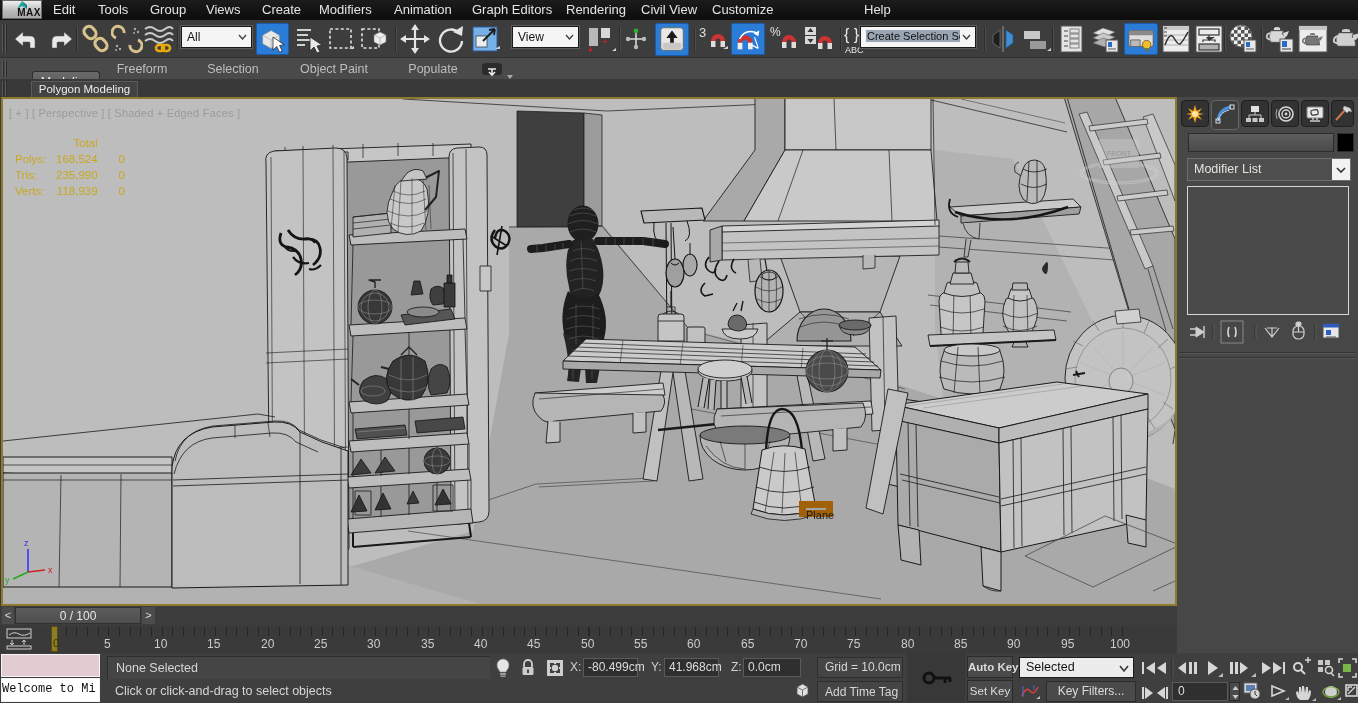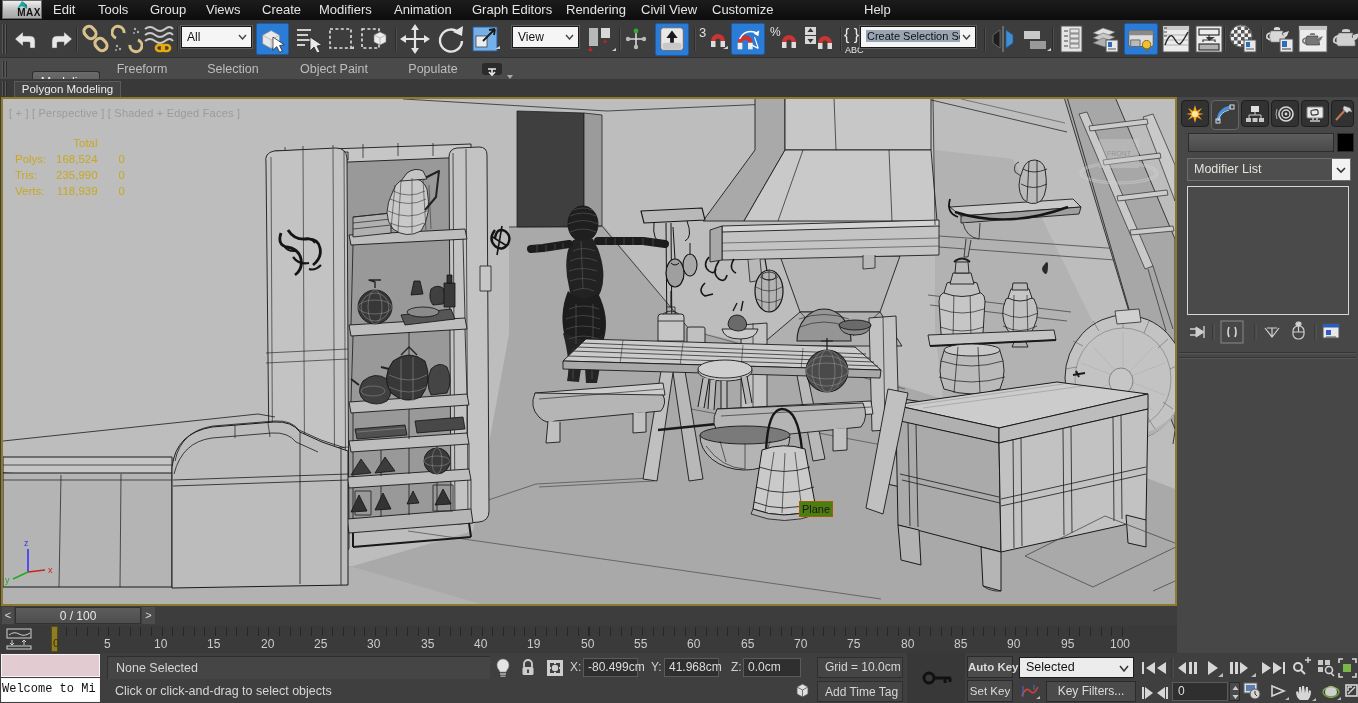--- a/index.html
+++ b/index.html
@@ -35,21 +35,21 @@
 .combo .cv { position:absolute; left:5px; top:3px; }
 .combo .arr { position:absolute; right:4px; top:7px; width:9px; height:6px; }
 
 
 #ribbon { position:absolute; left:0; top:58px; width:1358px; height:21px; background:#4a4a4a; }
 #ribbon2 { position:absolute; left:0; top:79px; width:1358px; height:19px; background:#393939; }
 .rtab { position:absolute; top:1px; height:20px; line-height:20px; color:#bdbdbd;
   font-size:12.5px; text-align:center; }
 .rtab.sel { background:linear-gradient(#6a6a6a,#585858); color:#f0f0f0;
   border-radius:3px 3px 0 0; border:1px solid #2e2e2e; border-bottom:none; }
-#polymod { position:absolute; left:14px; top:81px; width:107px; height:24px;
+#polymod { position:absolute; left:31px; top:81px; width:107px; height:24px;
   background:#434343; border:1px solid #5b5b5b; color:#ececec; font-size:11.5px;
   line-height:15px; text-align:center; }
 
 
 #vpwrap { position:absolute; left:1px; top:97px; width:1176px; height:509px;
   background:#8d7a2c; }
 #vp { position:absolute; left:2px; top:2px; width:1172px; height:505px;
   background:#bcbcbc; overflow:hidden; }
 #vplabel { position:absolute; left:6px; top:8px; color:#9b9b9b; font-size:11px; letter-spacing:0.2px; }
 #vpstats { position:absolute; left:12px; top:36px; color:#c8a820; font-size:11.5px; line-height:16px; }
@@ -797,21 +797,21 @@
       <g opacity="0.38">
         <ellipse cx="1116" cy="74" rx="38" ry="10" fill="none" stroke="#e2e2e2" stroke-width="3"></ellipse>
         <ellipse cx="1116" cy="74" rx="38" ry="10" fill="none" stroke="#9a9a9a" stroke-width="0.6"></ellipse>
         <rect x="1096" y="40" width="40" height="29" fill="#d0d0d0"></rect>
         <text x="1104" y="57" font-size="7" fill="#777" font-family="Liberation Sans">FRONT</text>
       </g>
       </g>
     </svg>
     <div id="vplabel">[ + ] [ Perspective ] [ Shaded + Edged Faces ]</div>
     <div style="position:absolute; left:796px; top:402px; width:34px; height:16px;
-      background:#4d7c0f; border:1px solid #a16207; color:#1a1a1a; font-size:11px;
+      background:#a3a3a3; border:7px solid #a16207; color:#1a1a1a; font-size:11px;
       text-align:center; line-height:14px;">Plane</div>
     <div id="vpstats">
       <table style="border-collapse:collapse; color:#c8a820; font-size:11.5px;">
         <tbody>
               <tr>
                 <td></td>
                 <td style="text-align:right;">Total</td>
                 <td style="padding-left:15px;"></td>
               </tr>
         <tr>
@@ -947,21 +947,21 @@
       <div style="position:absolute; left:8px; top:2px; width:1075px; height:9px;
         background:repeating-linear-gradient(90deg, #262626 0px, #262626 1px, transparent 1px, transparent 10.67px);"></div>
       <div class="rnum" style="left:57px;">5</div>
       <div class="rnum" style="left:107px;">10</div>
       <div class="rnum" style="left:160px;">15</div>
       <div class="rnum" style="left:214px;">20</div>
       <div class="rnum" style="left:267px;">25</div>
       <div class="rnum" style="left:320px;">30</div>
       <div class="rnum" style="left:374px;">35</div>
       <div class="rnum" style="left:427px;">40</div>
-      <div class="rnum" style="left:480px;">19</div>
+      <div class="rnum" style="left:480px;">45</div>
       <div class="rnum" style="left:534px;">50</div>
       <div class="rnum" style="left:587px;">55</div>
       <div class="rnum" style="left:640px;">60</div>
       <div class="rnum" style="left:694px;">65</div>
       <div class="rnum" style="left:747px;">70</div>
       <div class="rnum" style="left:800px;">75</div>
       <div class="rnum" style="left:854px;">80</div>
       <div class="rnum" style="left:907px;">85</div>
       <div class="rnum" style="left:960px;">90</div>
       <div class="rnum" style="left:1014px;">95</div>

